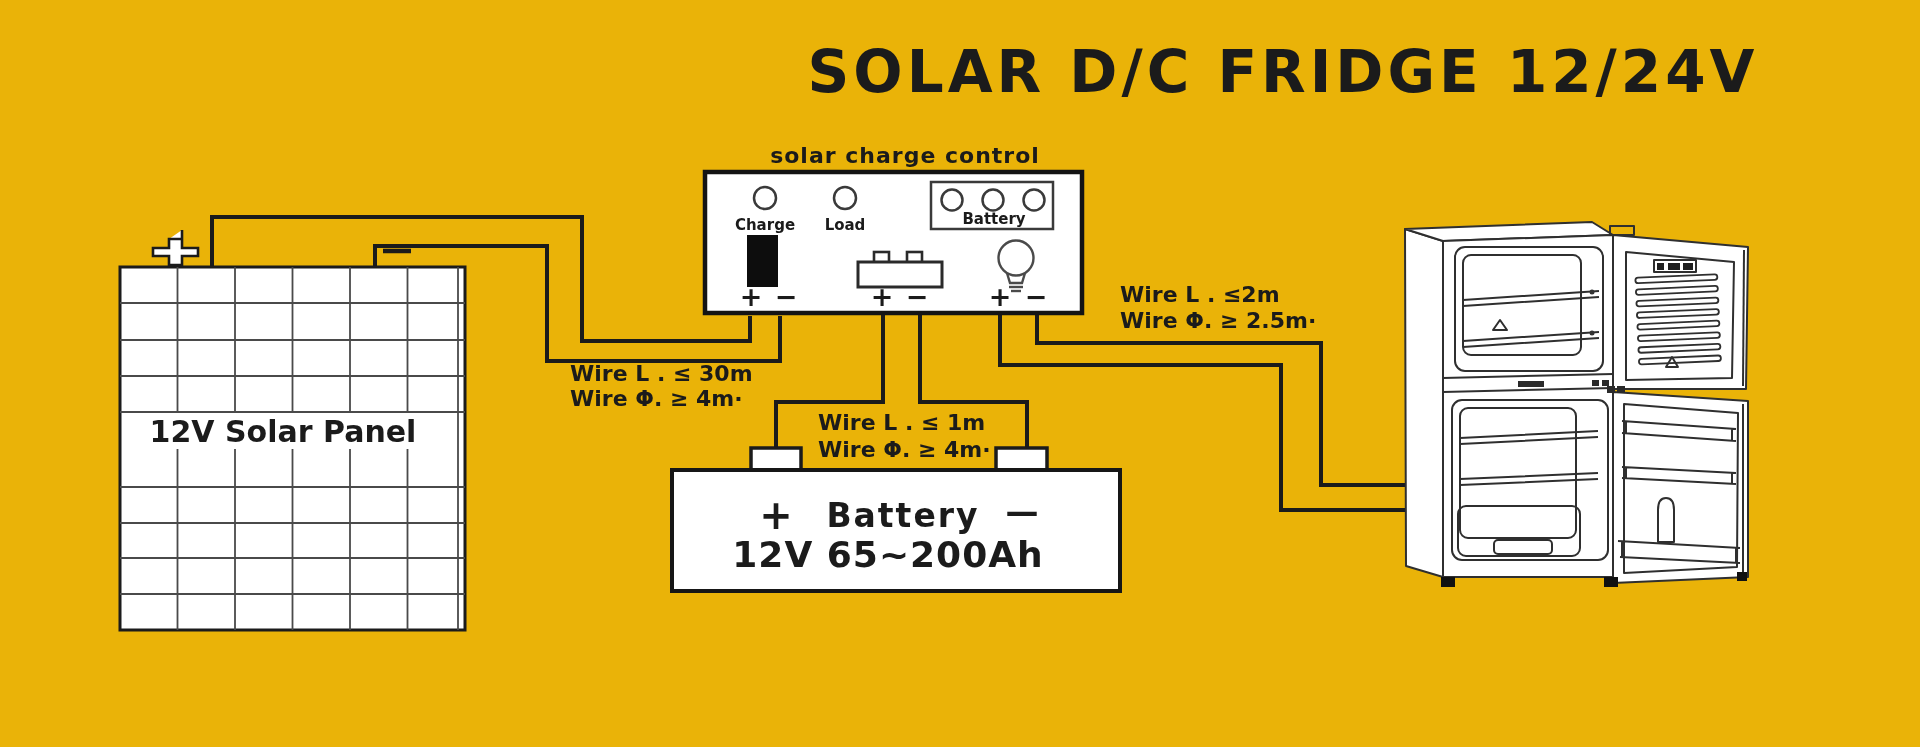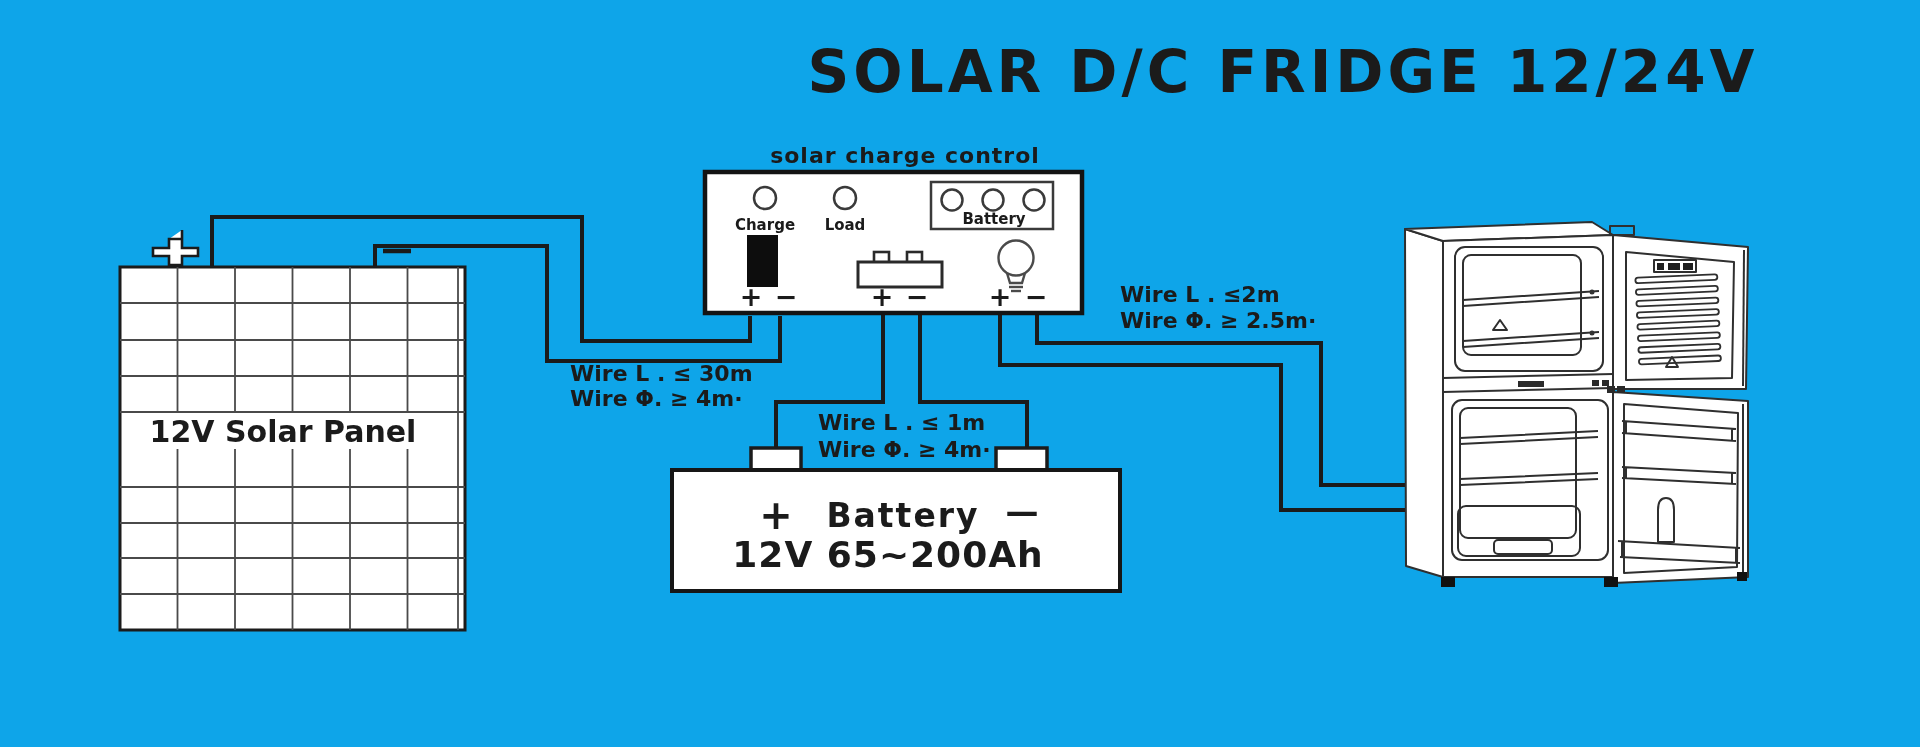--- a/index.html
+++ b/index.html
@@ -1,17 +1,17 @@
 <!DOCTYPE html>
 <html><head>
 <meta charset="utf-8">
 <style>
   html,body{margin:0;padding:0;background:#ffffff;}
   .stage{
-    position:relative;width:1920px;height:747px;background:#0ea5e9;overflow:hidden;
+    position:relative;width:1920px;height:747px;background:#eab308;overflow:hidden;
     font-family:"DejaVu Sans",sans-serif;
     text-align:right;
   }
   svg{position:absolute;left:0;top:0;}
   text{fill:#1b1b1b;font-family:"DejaVu Sans",sans-serif;font-weight:bold;}
   .t-title{font-size:58px;letter-spacing:4px;}
   .t-cc{font-size:22px;letter-spacing:1px;}
   .t-led{font-size:15px;}
   .t-term{font-size:27px;}
   .t-wire{font-size:22px;}

